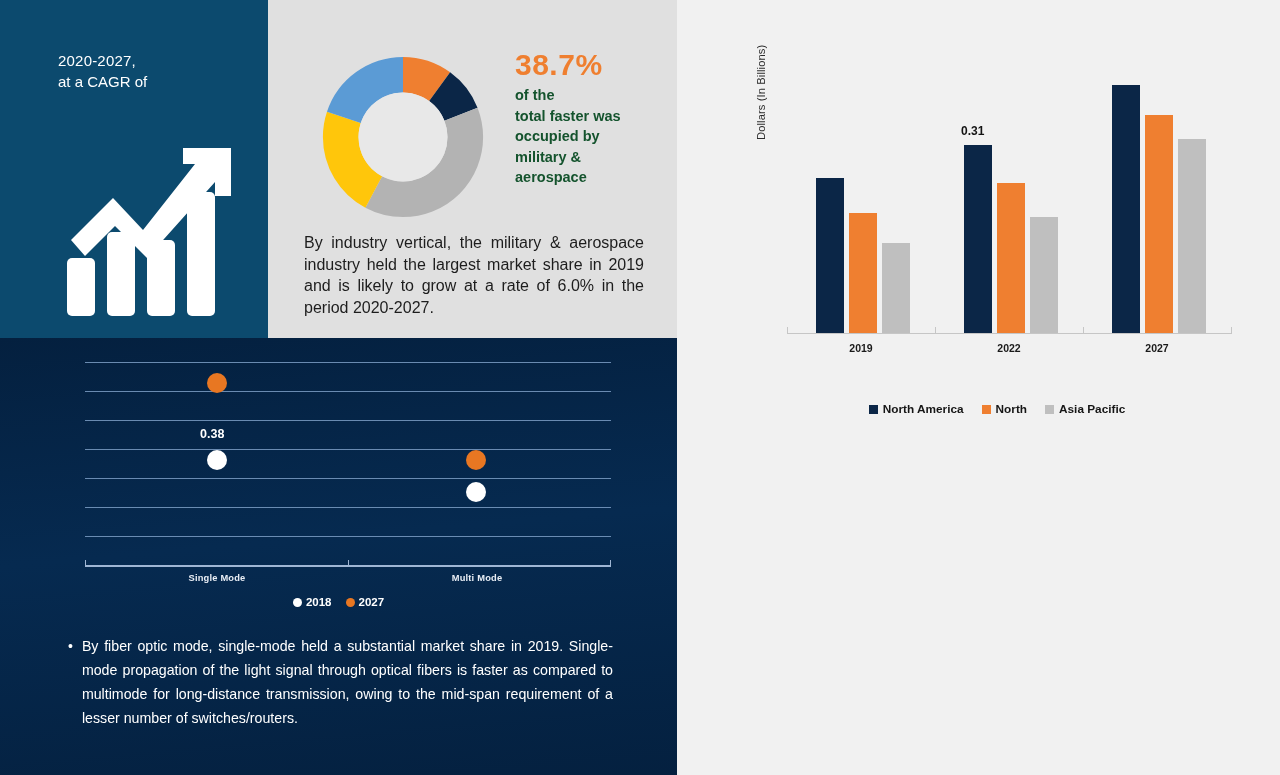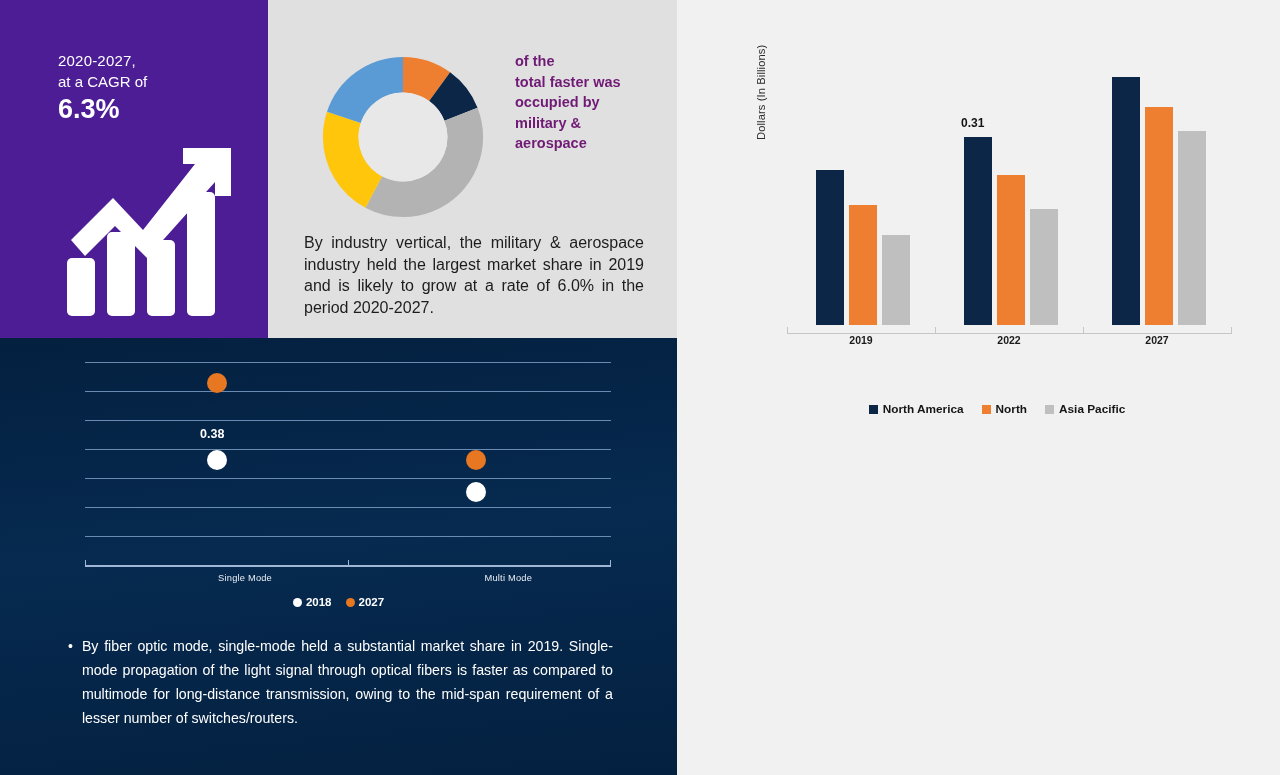--- a/index.html
+++ b/index.html
@@ -9,40 +9,40 @@
     font-family:"Liberation Sans", sans-serif;
     background:#f1f1f1;
     overflow:hidden;
     position:relative;
   }
   #root { position:relative; width:1280px; height:775px; }
 
   
   .panel-orange {
     position:absolute; left:0; top:0; width:268px; height:338px;
-    background:#4c1d95;
+    background:#0c4a6e;
     color:#ffffff;
   }
   .cagr-text { position:absolute; left:58px; top:50px; width:200px; }
   .cagr-l1 { font-size:15px; line-height:21px; font-weight:400; letter-spacing:.2px; }
   .cagr-l2 { font-size:15px; line-height:21px; font-weight:400; letter-spacing:.2px; }
   .cagr-accel { font-size:27px; font-weight:bold; line-height:36px; letter-spacing:.3px; margin-top:1px;}
   .cagr-l3 { font-size:15px; line-height:22px; font-weight:400; }
   .cagr-val { font-size:27px; font-weight:bold; line-height:33px; }
   .growth-icon { position:absolute; left:55px; top:140px; width:185px; height:185px; }
 
   
   .panel-gray {
     position:absolute; left:268px; top:0; width:409px; height:338px;
     background:#e0e0e0;
   }
   .donut-wrap { position:absolute; left:46px; top:48px; width:178px; height:178px; }
   .pct-block { position:absolute; left:247px; top:48px; width:160px; }
   .pct-big { color:#ef7f30; font-size:30px; font-weight:bold; letter-spacing:.5px; line-height:34px; }
-  .pct-sub { color:#701a75; font-size:14.5px; font-weight:bold; line-height:20.5px; margin-top:3px; }
+  .pct-sub { color:#14532d; font-size:14.5px; font-weight:bold; line-height:20.5px; margin-top:3px; }
   .gray-para {
     position:absolute; left:36px; top:232px; width:340px;
     font-size:16px; line-height:21.7px; color:#1d1d1d;
     text-align:justify;
   }
 
   
   .panel-dark {
     position:absolute; left:0; top:338px; width:802px; height:437px;
     background:#04203f;
@@ -62,22 +62,22 @@
   }
   .dot {
     position:absolute; width:20px; height:20px; border-radius:50%;
   }
   .dot.orange { background:#e87722; }
   .dot.white { background:#ffffff; }
   .dot-value {
     position:absolute; font-size:12.5px; font-weight:bold; color:#ffffff;
   }
   .catlabel {
-    position:absolute; font-size:9.3px; font-weight:normal; color:#e9eef5;
-    text-align:right; letter-spacing:.2px;
+    position:absolute; font-size:9.3px; font-weight:bold; color:#e9eef5;
+    text-align:center; letter-spacing:.2px;
   }
   .dot-legend {
     position:absolute; left:0; top:258px; width:677px;
     display:flex; justify-content:center; align-items:center; gap:14px;
     font-size:11.5px; font-weight:bold; color:#ffffff;
   }
   .dot-legend .item { display:flex; align-items:center; gap:4px; }
   .dot-legend .sw { width:9px; height:9px; border-radius:50%; display:inline-block; }
 
   .bullet-block {
@@ -96,21 +96,21 @@
   }
   .bar-chart { position:absolute; left:85px; top:72px; width:470px; height:290px; }
   .ylabel {
     position:absolute; left:78px; top:140px;
     transform:rotate(-90deg); transform-origin:left top;
     font-size:11.2px; color:#2b2b2b; white-space:nowrap;
     letter-spacing:.1px;
   }
   .plot { position:absolute; left:25px; top:0; width:445px; height:262px; }
   .baseline { position:absolute; left:0; bottom:0; width:445px; height:1px; background:#c6c6c6; }
-  .grp { position:absolute; bottom:9px; height:262px; }
+  .grp { position:absolute; bottom:1px; height:262px; }
   .bar { position:absolute; bottom:0; width:28px; }
   .bar.na { background:#0b2647; }
   .bar.eu { background:#ef7f30; }
   .bar.ap { background:#bfbfbf; }
   .bar-label {
     position:absolute; font-size:12px; font-weight:bold; color:#131313;
     white-space:nowrap;
   }
   .xtick {
     position:absolute; bottom:-21px; font-size:10.5px; font-weight:bold;
@@ -127,21 +127,20 @@
 </style>
 </head>
 <body>
 
 <div id="root">
 
   <div class="panel-orange">
     <div class="cagr-text">
       <div class="cagr-l1">2020-2027,</div>
       <div class="cagr-l3">at a CAGR of</div>
-      <div class="cagr-val">6.3%</div>
     </div>
     <svg class="growth-icon" viewBox="0 0 185 185">
       <g fill="#ffffff">
         <rect x="12" y="118" width="28" height="58" rx="5"></rect>
         <rect x="52" y="92" width="28" height="84" rx="5"></rect>
         <rect x="92" y="100" width="28" height="76" rx="5"></rect>
         <rect x="132" y="52" width="28" height="124" rx="5"></rect>
         <path d="M16,100 L58,58 L88,90 L140,24 L128,24 L128,8 L176,8 L176,56 L160,56 L160,42 L92,118 L60,86 L30,116 Z"></path>
       </g>
     </svg>
@@ -156,20 +155,21 @@
           <circle cx="50" cy="50" r="35" fill="none" stroke="#0b2647" stroke-width="20" stroke-dasharray="19.79 200.12" stroke-dashoffset="-21.99"></circle>
           <circle cx="50" cy="50" r="35" fill="none" stroke="#b3b3b3" stroke-width="20" stroke-dasharray="85.10 134.81" stroke-dashoffset="-41.78"></circle>
           <circle cx="50" cy="50" r="35" fill="none" stroke="#ffc60b" stroke-width="20" stroke-dasharray="49.04 170.87" stroke-dashoffset="-126.88"></circle>
           <circle cx="50" cy="50" r="35" fill="none" stroke="#5b9bd5" stroke-width="20" stroke-dasharray="43.98 175.93" stroke-dashoffset="-175.92"></circle>
         </g>
         <circle cx="50" cy="50" r="25" fill="#e8e8e8"></circle>
       </svg>
     </div>
 
     <div class="pct-block">
+      <div class="pct-big">38.7%</div>
       <div class="pct-sub">
         <div>of the</div>
         <div>total faster was</div>
         <div>occupied by</div>
         <div>military &amp;</div>
         <div>aerospace</div>
       </div>
     </div>
 
     <div class="gray-para">By industry vertical, the military &amp; aerospace industry held the largest market share in 2019 and is likely to grow at a rate of 6.0% in the period 2020-2027.</div>

